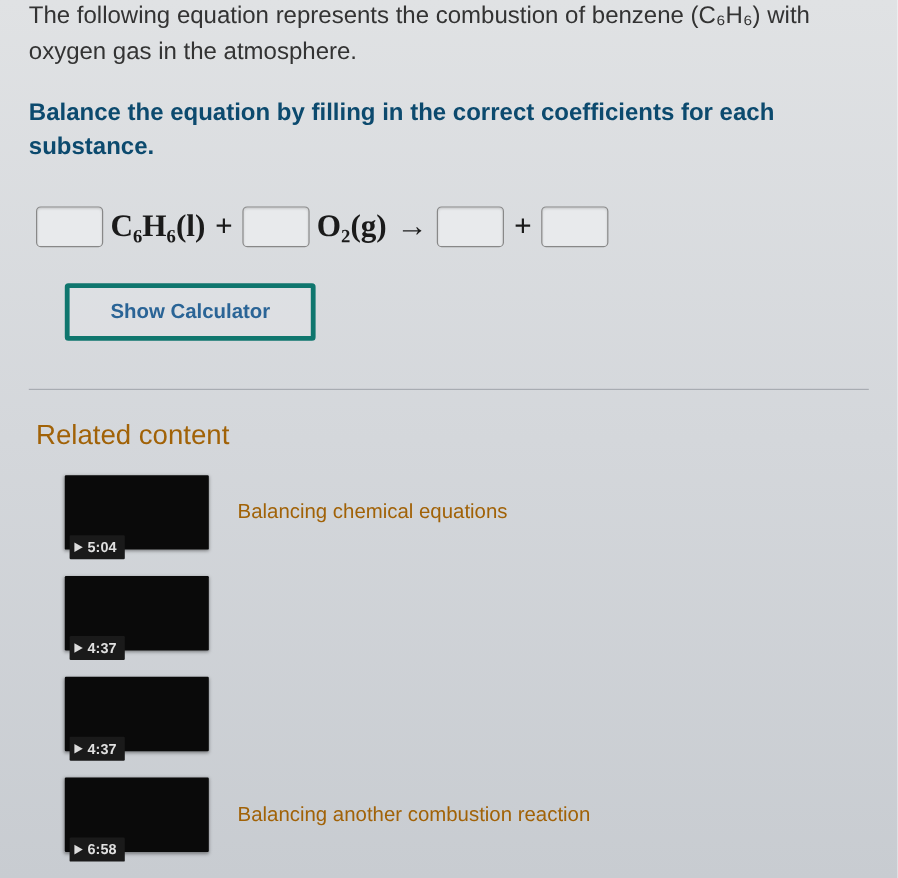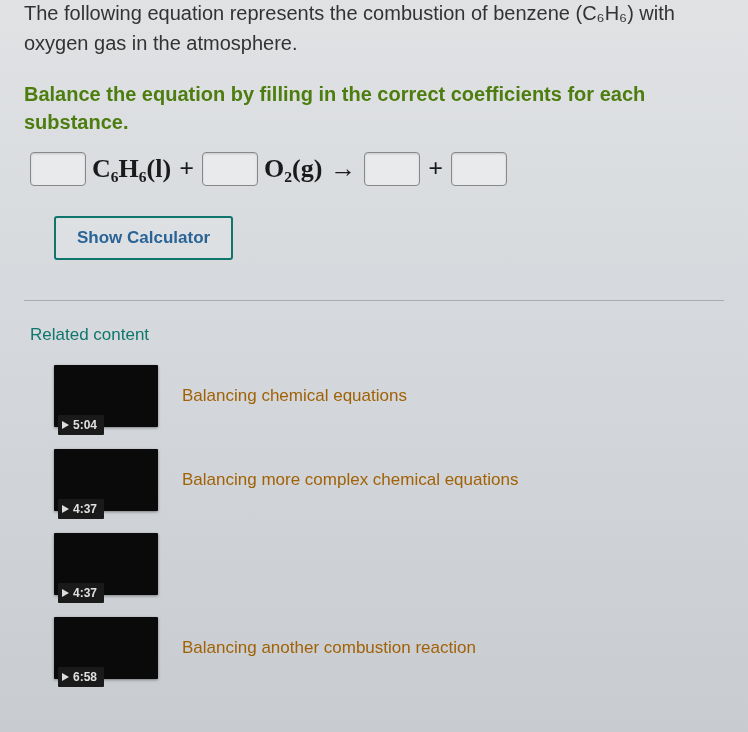--- a/index.html
+++ b/index.html
@@ -16,22 +16,22 @@
       font-size: 20px;
       line-height: 1.5;
       color: #333;
       margin-bottom: 22px;
       margin-top: -2px;
     }
     .instruction-text {
       font-size: 20px;
       font-weight: bold;
       line-height: 1.4;
-      color: #4d7c0f;
-      margin-bottom: 16px;
+      color: #0c4a6e;
+      margin-bottom: 36px;
     }
     .equation-row {
       display: flex;
       align-items: center;
       font-family: "Times New Roman", serif;
       font-size: 26px;
       color: #1a1a1a;
       margin-bottom: 30px;
       flex-wrap: nowrap;
       gap: 6px;
@@ -49,57 +49,57 @@
     .formula {
       font-style: normal;
       font-family: "Times New Roman", serif;
       white-space: nowrap;
     }
     .op {
       margin: 0 2px;
     }
     .show-calc {
       display: inline-block;
-      border: 2px solid #0f766e;
+      border: 4px solid #0f766e;
       border-radius: 3px;
-      padding: 10px 21px;
+      padding: 10px 34px;
       color: #2a6496;
       font-size: 17px;
       font-weight: bold;
       background: rgba(255,255,255,0.15);
       cursor: pointer;
       margin-left: 30px;
       margin-bottom: 40px;
     }
     .divider {
       border: none;
       border-top: 1px solid #a8acb2;
       margin-bottom: 24px;
     }
     .related-heading {
-      font-size: 17px;
-      color: #0f766e;
+      font-size: 23px;
+      color: #a16207;
       margin-bottom: 20px;
       padding-left: 6px;
     }
     .related-list {
       display: flex;
       flex-direction: column;
       gap: 22px;
       padding-left: 30px;
     }
     .related-item {
       display: flex;
       align-items: center;
       gap: 24px;
       cursor: pointer;
     }
     .thumb {
       position: relative;
-      width: 104px;
+      width: 120px;
       height: 62px;
       background: #0a0a0a;
       border-radius: 1px;
       flex-shrink: 0;
       box-shadow: 0 1px 3px rgba(0,0,0,0.4);
     }
     .duration {
       position: absolute;
       bottom: -8px;
       left: 4px;
@@ -165,21 +165,20 @@
     <div class="related-title">Balancing chemical equations</div>
   </div>
 
   <div class="related-item">
     <div class="thumb">
       <div class="duration">
         <span class="play-tri"></span>
         <span>4:37</span>
       </div>
     </div>
-    <div class="related-title">Balancing more complex chemical equations</div>
   </div>
 
   <div class="related-item">
     <div class="thumb">
       <div class="duration">
         <span class="play-tri"></span>
         <span>4:37</span>
       </div>
     </div>
   </div>

